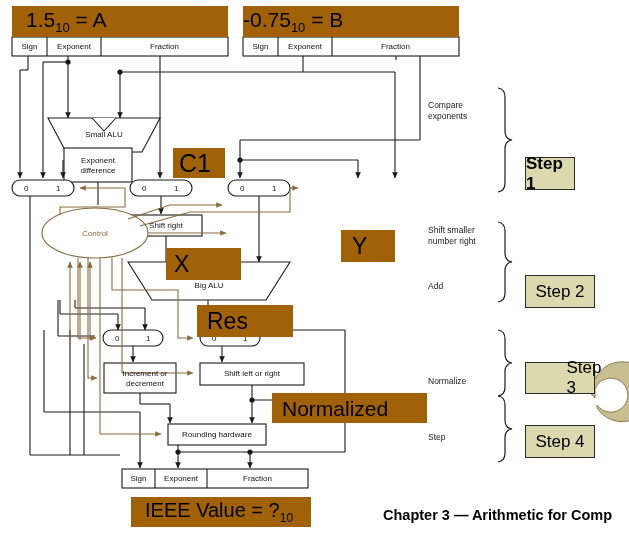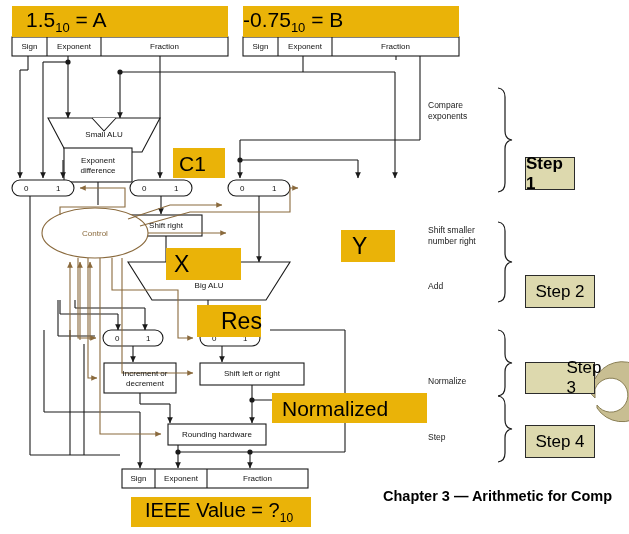--- a/index.html
+++ b/index.html
@@ -16,21 +16,21 @@
     overflow: hidden;
   }
   #svg-layer {
     position: absolute;
     left: 0; top: 0;
     width: 629px;
     height: 534px;
   }
   .hl {
     position: absolute;
-    background: #eab308;
+    background: #a16207;
     display: flex;
     align-items: center;
     box-sizing: border-box;
   }
   .hl-text {
     color: #000000;
     white-space: nowrap;
     line-height: 1;
   }
   .step-box {
@@ -300,32 +300,32 @@
 
   <div class="hl" style="left:12px; top:6px; width:216px; height:31px; padding-left:14px;">
     <span class="hl-text" style="font-size:21px;"><span>1.5</span><sub style="font-size:13px;">10</sub><span> = A</span></span>
   </div>
 
   <div class="hl" style="left:243px; top:6px; width:216px; height:31px; padding-left:0;">
     <span class="hl-text" style="font-size:21px;"><span>-0.75</span><sub style="font-size:13px;">10</sub><span> = B</span></span>
   </div>
 
   <div class="hl" style="left:173px; top:148px; width:52px; height:30px; padding-left:6px;">
-    <span class="hl-text" style="font-size:21px;">C1</span>
+    <span class="hl-text" style="font-size:25px;">C1</span>
   </div>
 
   <div class="hl" style="left:166px; top:248px; width:75px; height:32px; padding-left:8px;">
     <span class="hl-text" style="font-size:23px;">X</span>
   </div>
 
   <div class="hl" style="left:341px; top:230px; width:54px; height:32px; padding-left:11px;">
     <span class="hl-text" style="font-size:23px;">Y</span>
   </div>
 
-  <div class="hl" style="left:197px; top:305px; width:64px; height:32px; padding-left:24px;">
+  <div class="hl" style="left:197px; top:305px; width:96px; height:32px; padding-left:10px;">
     <span class="hl-text" style="font-size:23px;">Res</span>
   </div>
 
   <div class="hl" style="left:272px; top:393px; width:155px; height:30px; padding-left:10px;">
     <span class="hl-text" style="font-size:21px;">Normalized</span>
   </div>
 
   <div class="hl" style="left:131px; top:497px; width:180px; height:30px; padding-left:14px;">
     <span class="hl-text" style="font-size:20px;"><span>IEEE Value = ?</span><sub style="font-size:12px;">10</sub></span>
   </div>
@@ -344,15 +344,15 @@
   <div class="step-box" style="left:525px; top:275px; width:70px; height:33px;">
     <span>Step 2</span>
   </div>
   <div class="step-box" style="left:525px; top:362px; width:70px; height:32px;padding-left:48px;">
     <span>Step 3</span>
   </div>
   <div class="step-box" style="left:525px; top:425px; width:70px; height:33px;">
     <span>Step 4</span>
   </div>
 
-  <div class="footer" style="left:383px; top:488px;">Chapter 3 — Arithmetic for Comp</div>
+  <div class="footer" style="left:383px; top:507px;">Chapter 3 — Arithmetic for Comp</div>
 
 </div>
 
 </body></html>

